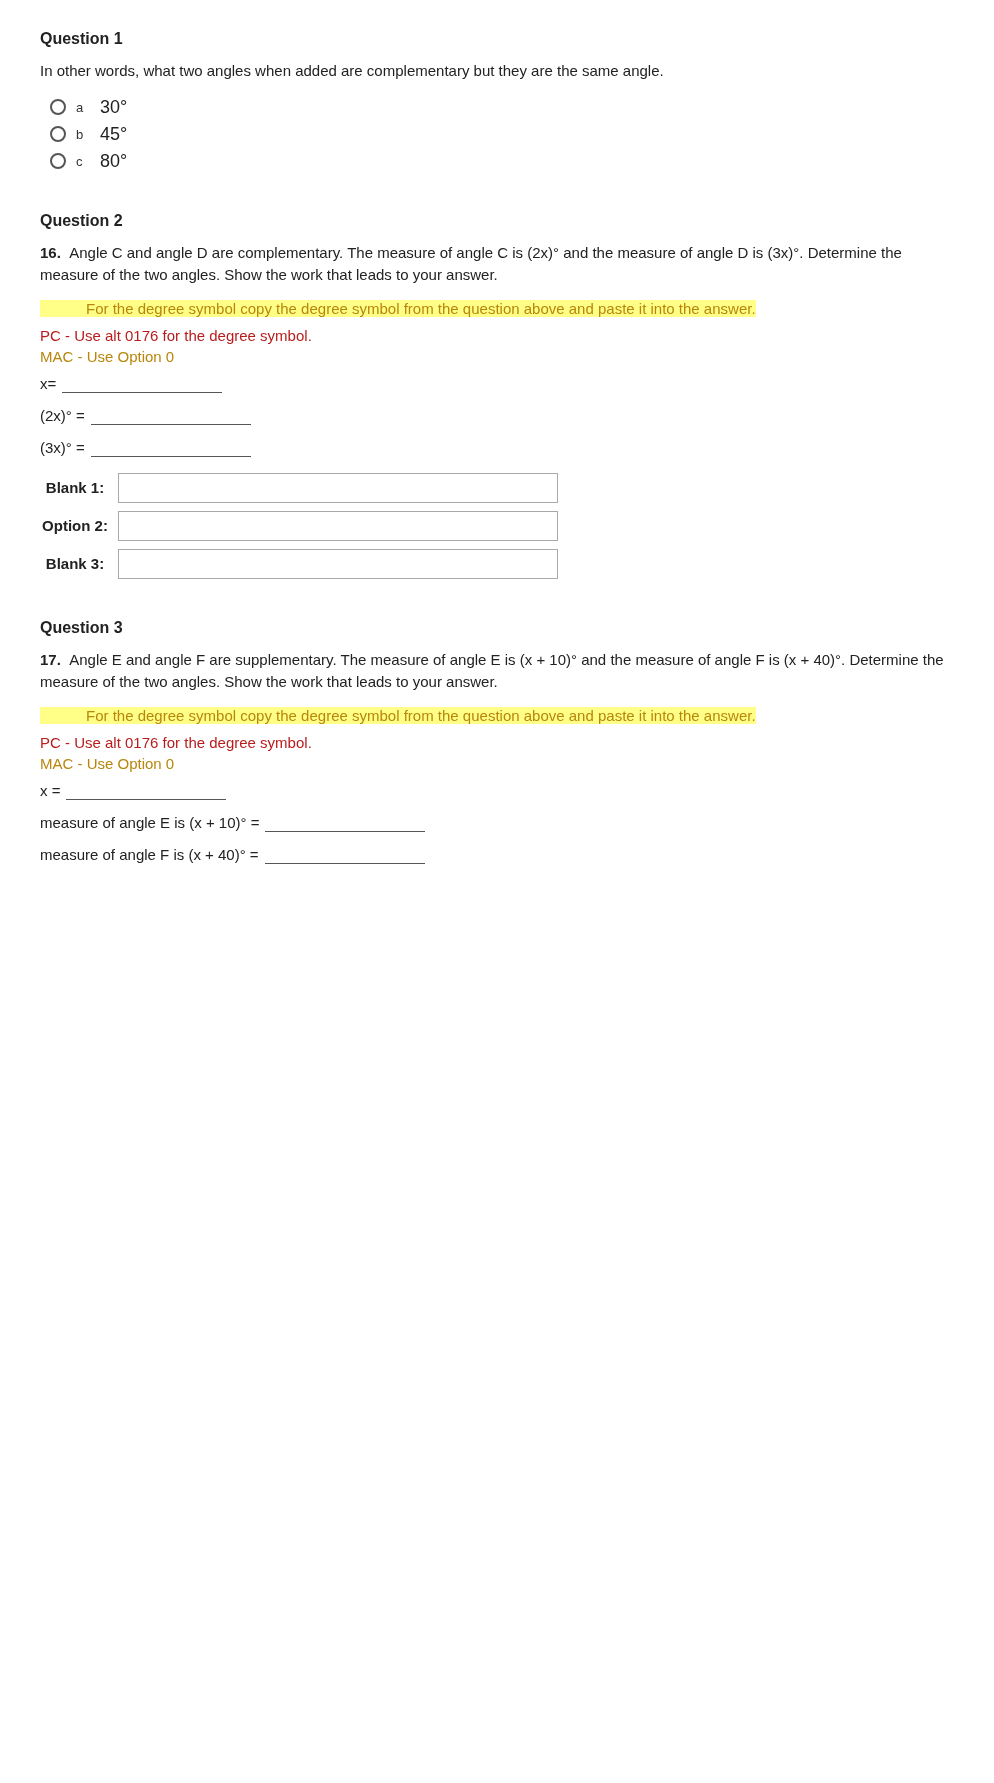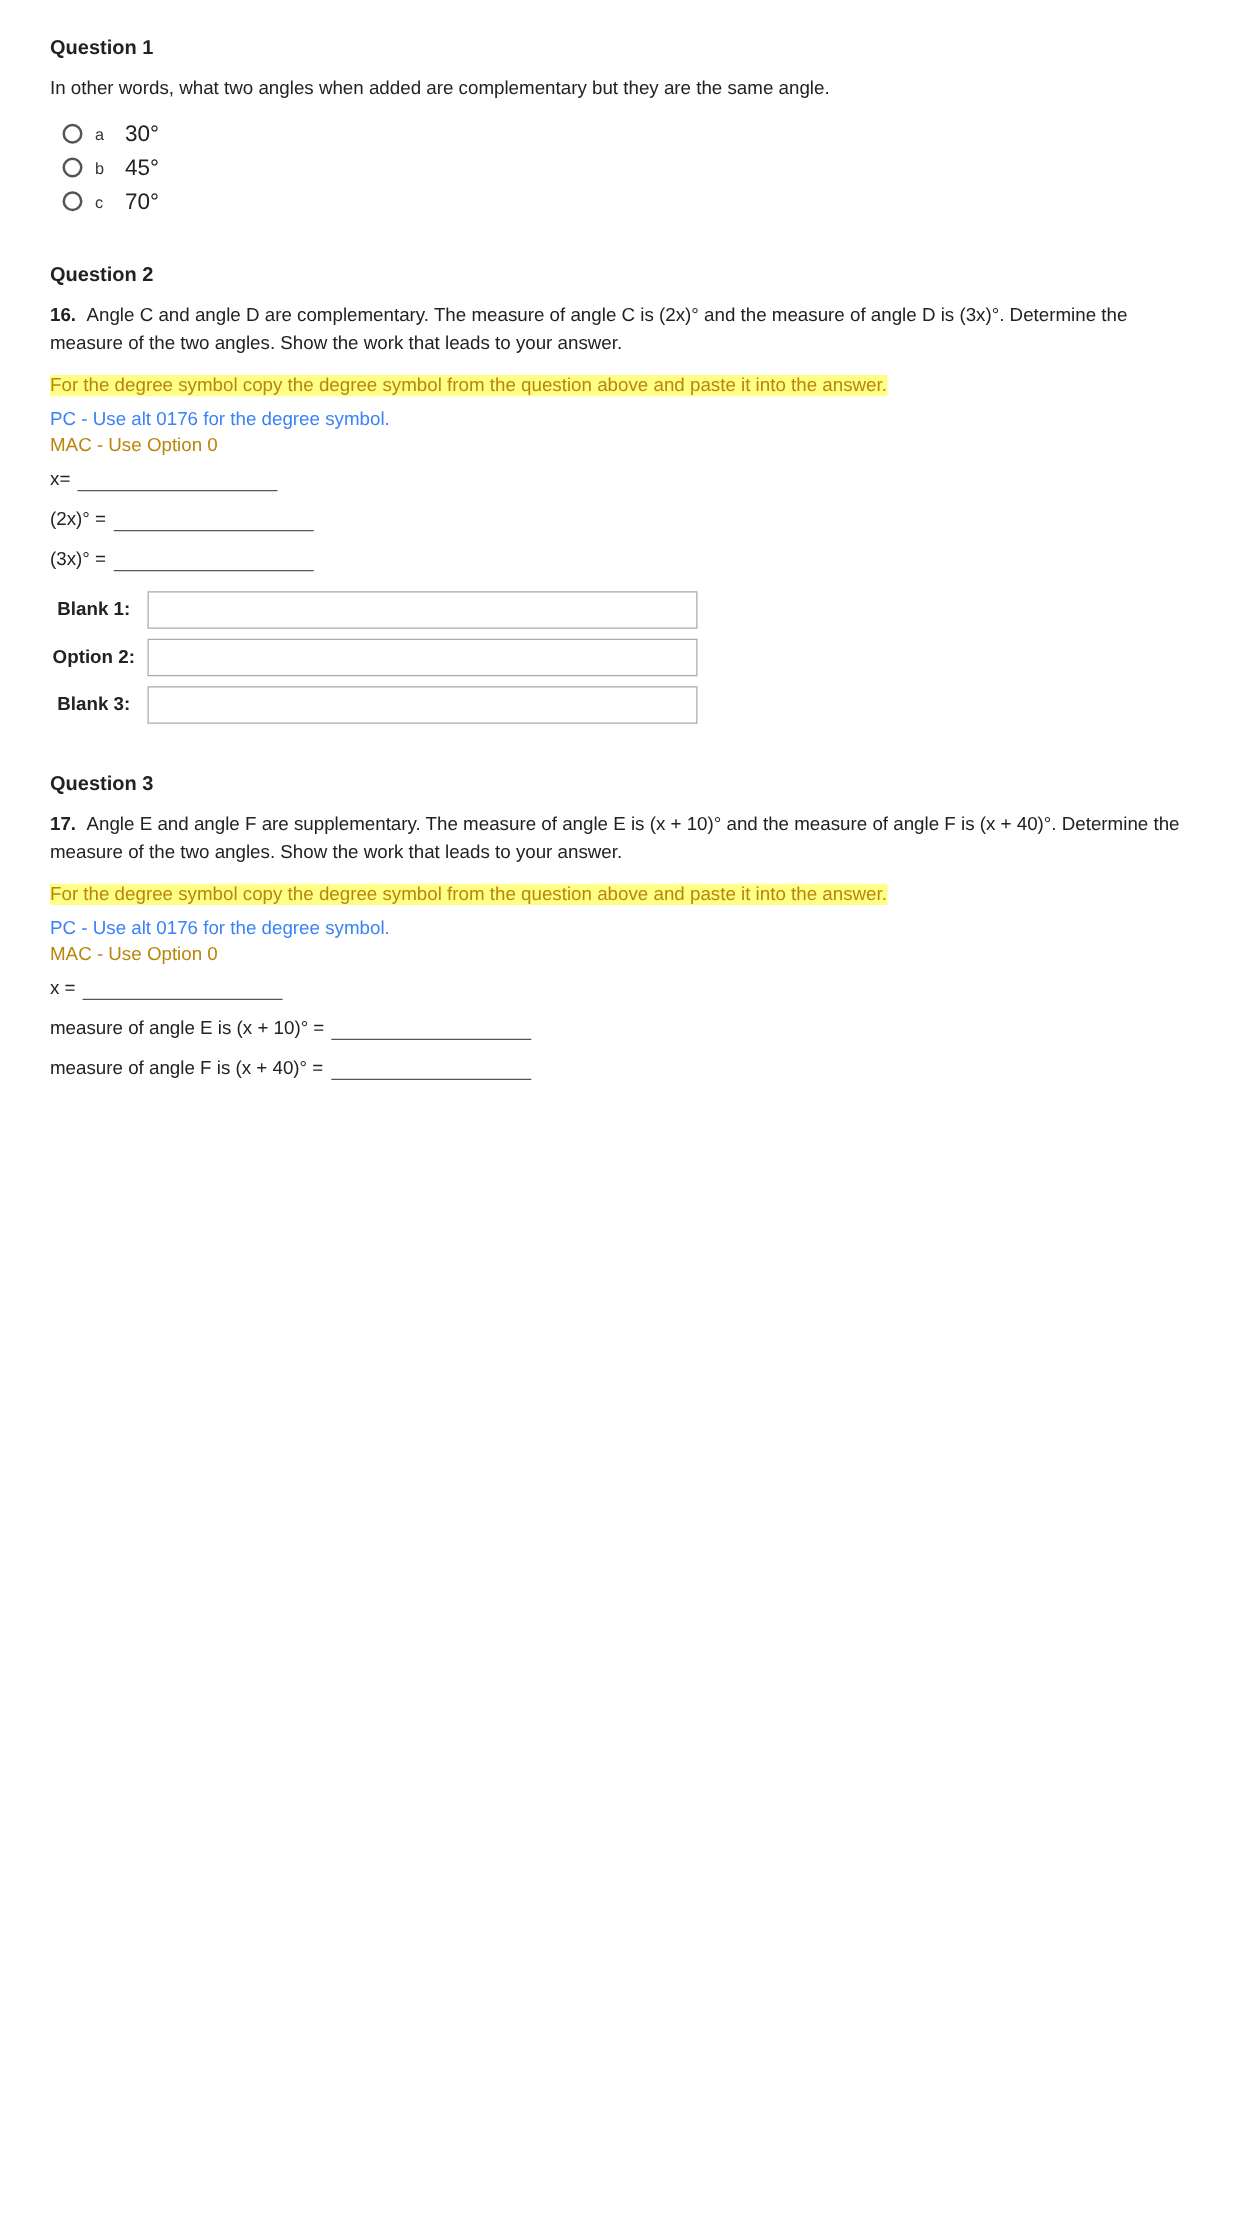--- a/index.html
+++ b/index.html
@@ -21,20 +21,21 @@
     }
     .question-text {
       margin-bottom: 10px;
       line-height: 1.5;
     }
     .highlight-yellow {
       background-color: #ffff88;
       color: #b8860b;
       display: inline;
       line-height: 1.6;
+      padding-left: 46px;
     }
     .highlight-block {
       margin-bottom: 6px;
     }
     .radio-group {
       margin: 14px 0 10px 10px;
     }
     .radio-item {
       display: flex;
       align-items: center;
@@ -79,21 +80,21 @@
     }
     .blank-input {
       border: 1px solid #aaa;
       width: 440px;
       height: 30px;
       outline: none;
       font-size: 14px;
       padding: 2px 6px;
     }
     .pc-hint {
-      color: #3b82f6;
+      color: #b91c1c;
       margin-bottom: 4px;
       font-size: 15px;
     }
     .mac-hint {
       color: #b8860b;
       margin-bottom: 10px;
       font-size: 15px;
     }
     .x-line {
       margin: 10px 0 14px 0;
@@ -132,21 +133,21 @@
       <span class="radio-value">30°</span>
     </div>
     <div class="radio-item">
       <span class="radio-circle"></span>
       <span class="radio-label">b</span>
       <span class="radio-value">45°</span>
     </div>
     <div class="radio-item">
       <span class="radio-circle"></span>
       <span class="radio-label">c</span>
-      <span class="radio-value">70°</span>
+      <span class="radio-value">80°</span>
     </div>
   </div>
 </div>
 
 <div class="question-block">
   <div class="question-title">Question 2</div>
   <div class="question-text">
     <strong>16.</strong>
     &nbsp;<span>Angle C and angle D are complementary. The measure of angle C is (2x)° and the measure of angle D is (3x)°. Determine the measure of the two angles. Show the work that leads to your answer.</span>
   </div>

